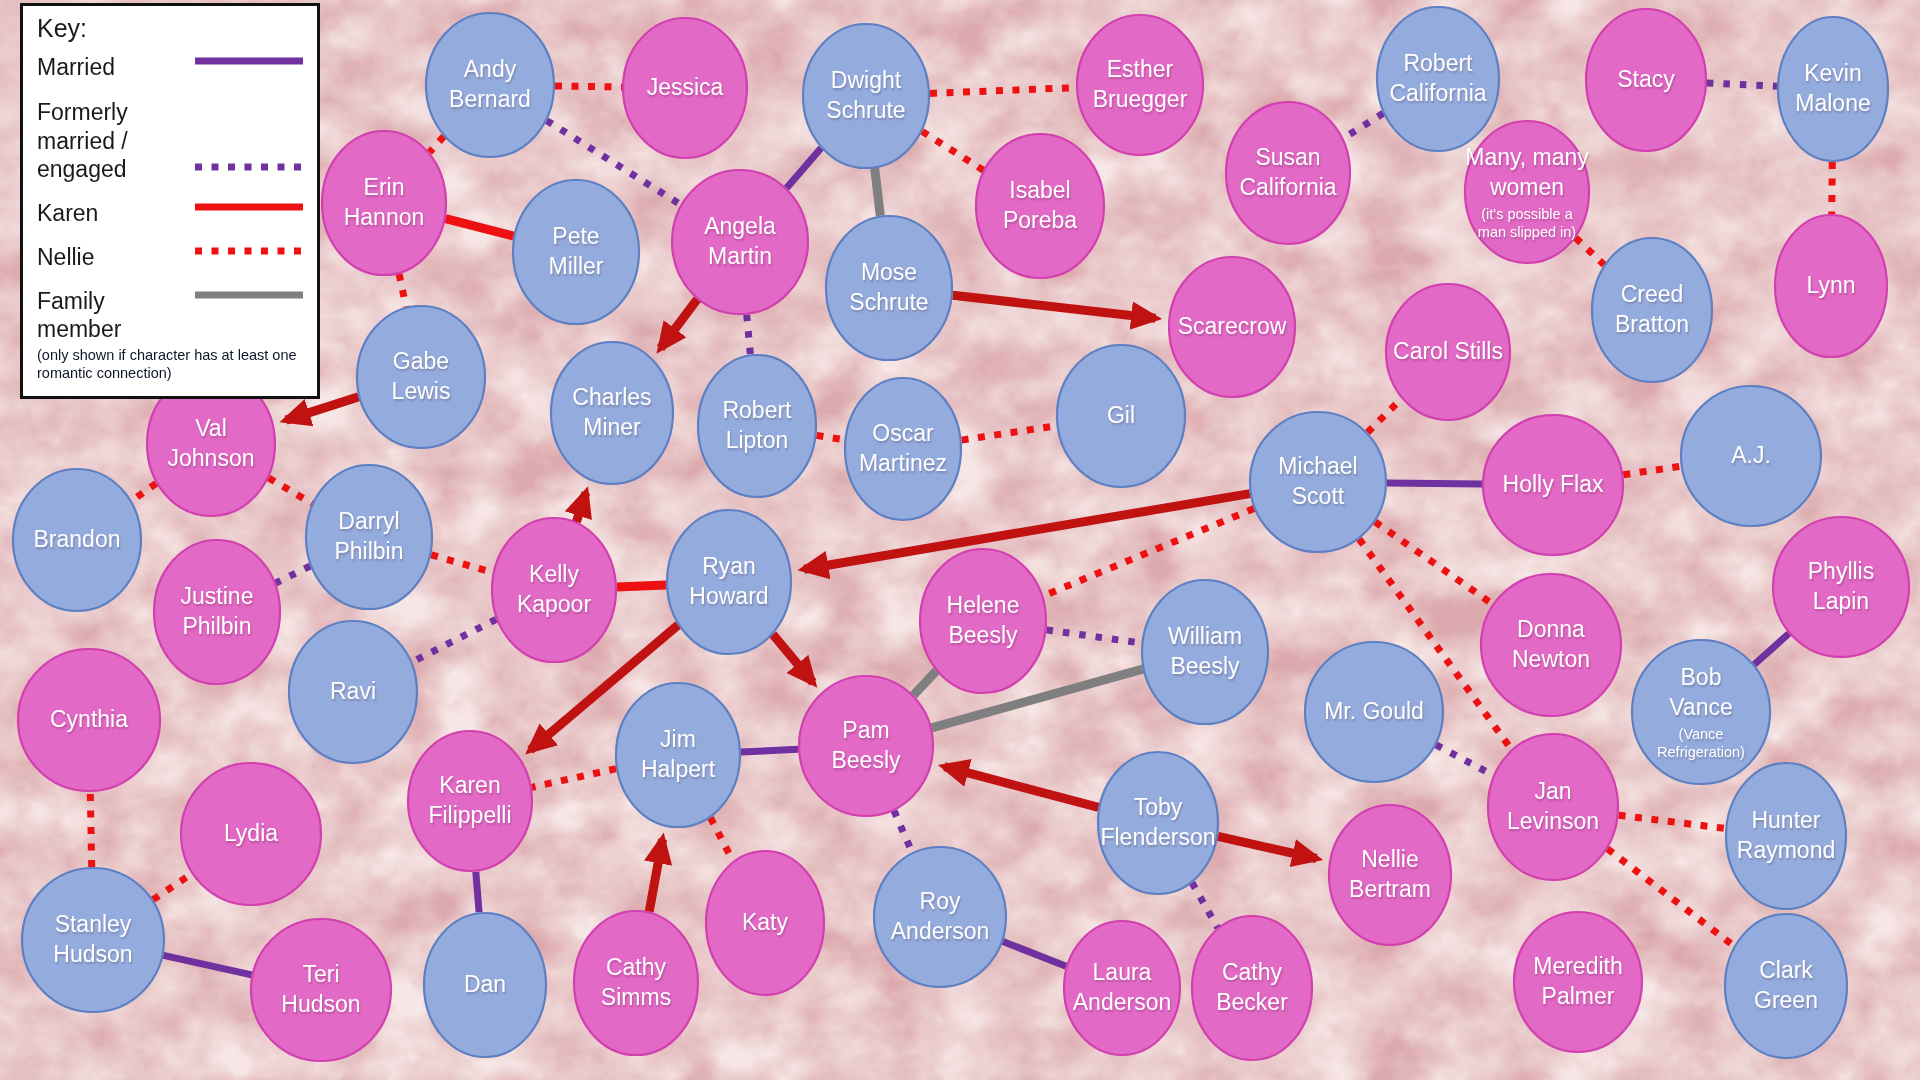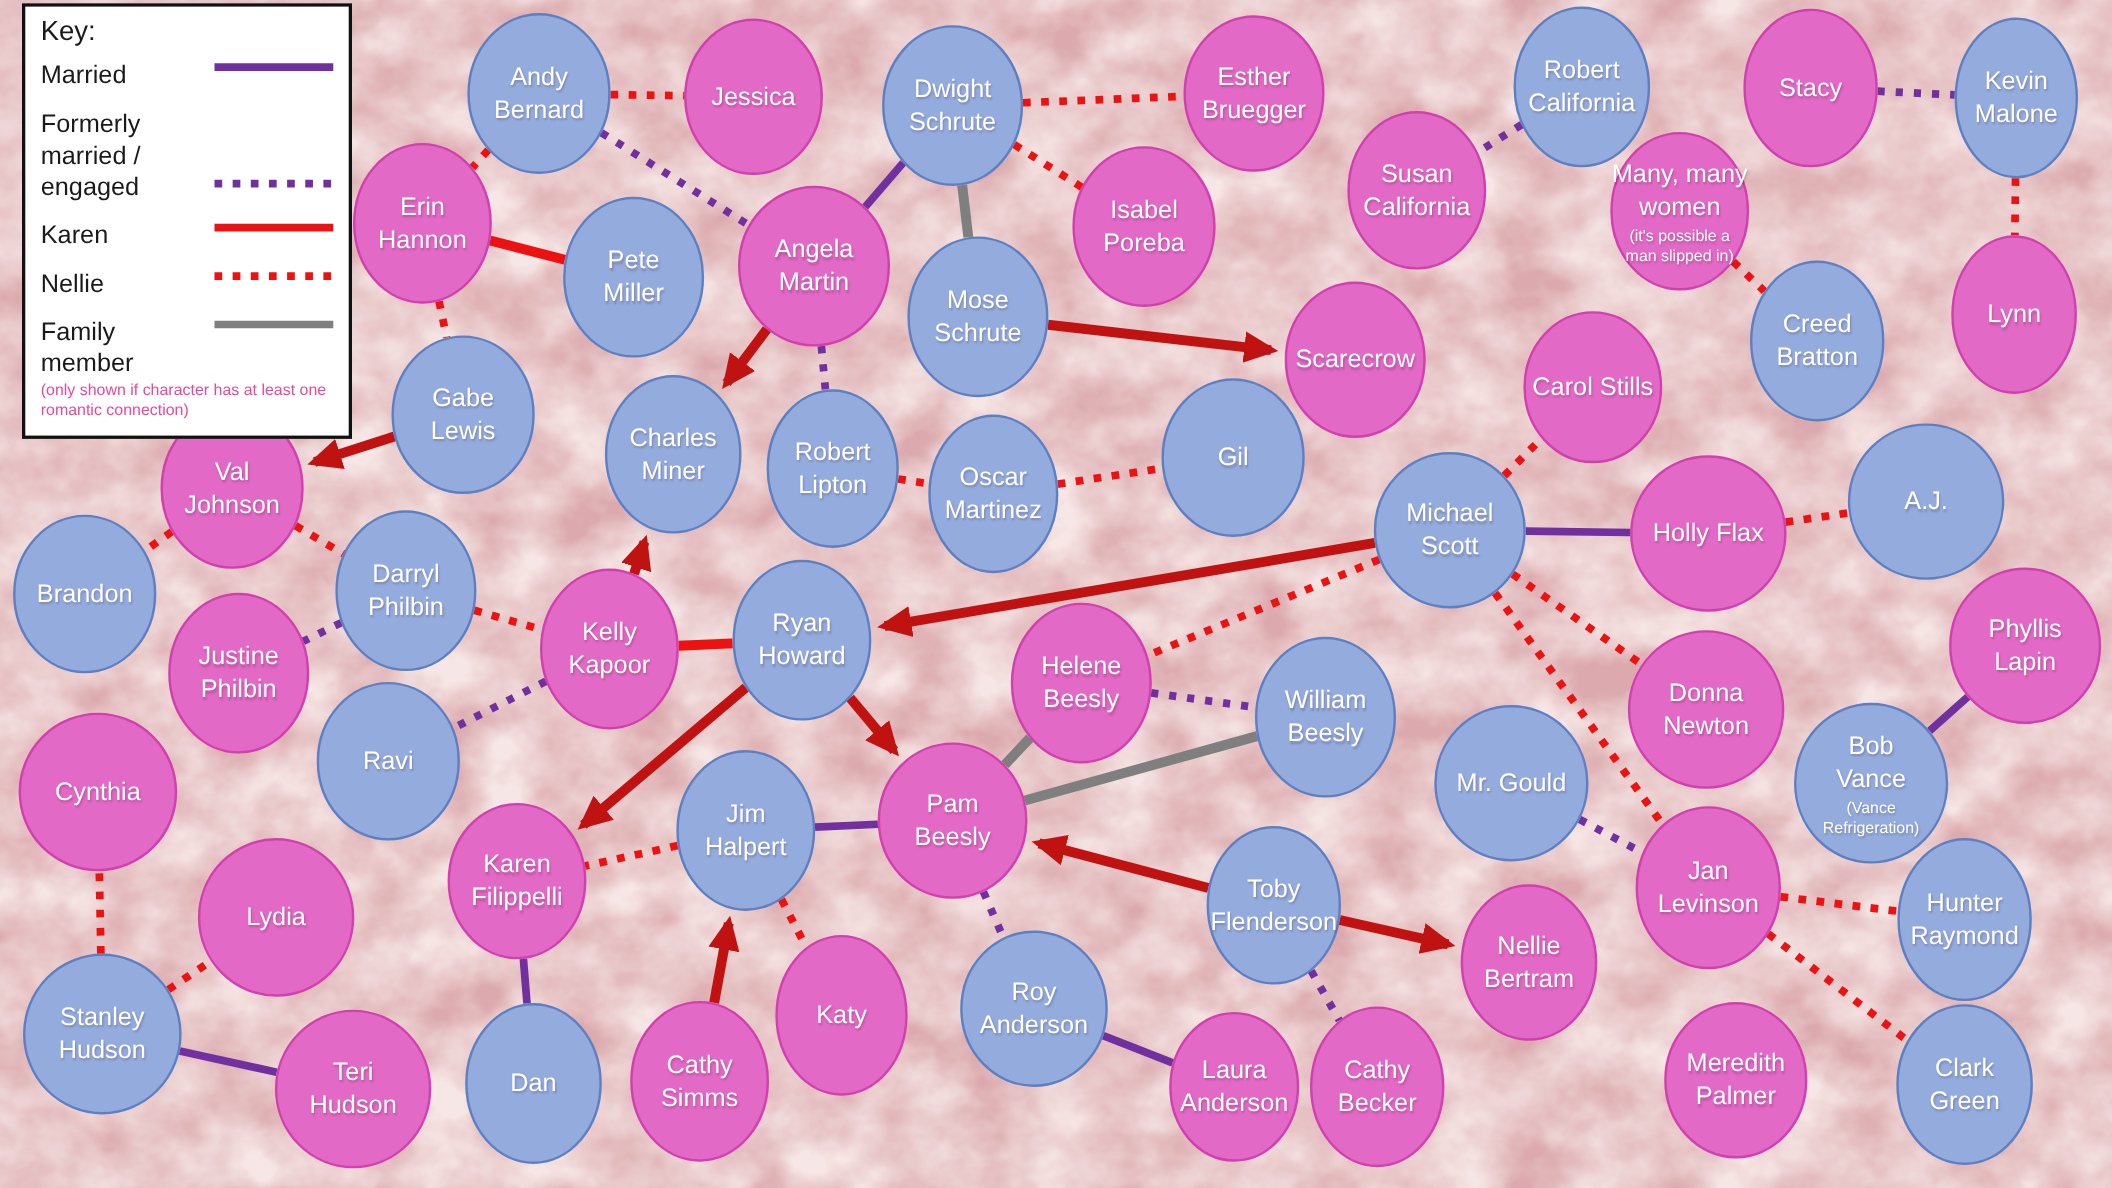--- a/index.html
+++ b/index.html
@@ -19,21 +19,21 @@
     background:#ffffff;border:3px solid #111111;
     padding:8px 12px 14px 14px;color:#1a1a1a;
   }
   #legend-title{font-size:25px;margin-bottom:10px;}
   .legend-row{display:flex;justify-content:space-between;align-items:flex-start;margin-bottom:15px;}
   .legend-row.multiline{align-items:flex-end;margin-top:16px;}
   .legend-row.multiline .legend-sample{margin-bottom:9px;}
   .legend-label{font-size:23px;white-space:pre-line;line-height:1.25;}
   .legend-sample{flex:0 0 112px;height:16px;margin-left:6px;}
   .legend-sample svg{display:block;width:112px;height:16px;overflow:visible;}
-  #legend-note{font-size:14.5px;line-height:1.22;margin-top:2px;color:#ec4899;}
+  #legend-note{font-size:14.5px;line-height:1.22;margin-top:2px;color:#0f172a;}
 </style>
 </head>
 <body>
 
 <div id="stage">
   <svg id="graph" viewBox="0 0 1920 1080" xmlns="http://www.w3.org/2000/svg">
     <defs>
       <filter id="tex" x="0" y="0" width="100%" height="100%">
         <feTurbulence type="fractalNoise" baseFrequency="0.016 0.02" numOctaves="4" seed="8" stitchTiles="stitch" result="n"></feTurbulence>
         <feColorMatrix in="n" type="matrix" values="0 0 0 0 0.925  0 0 0 0 0.80  0 0 0 0 0.79  0.9 0.9 0.9 0 -0.85"></feColorMatrix>

